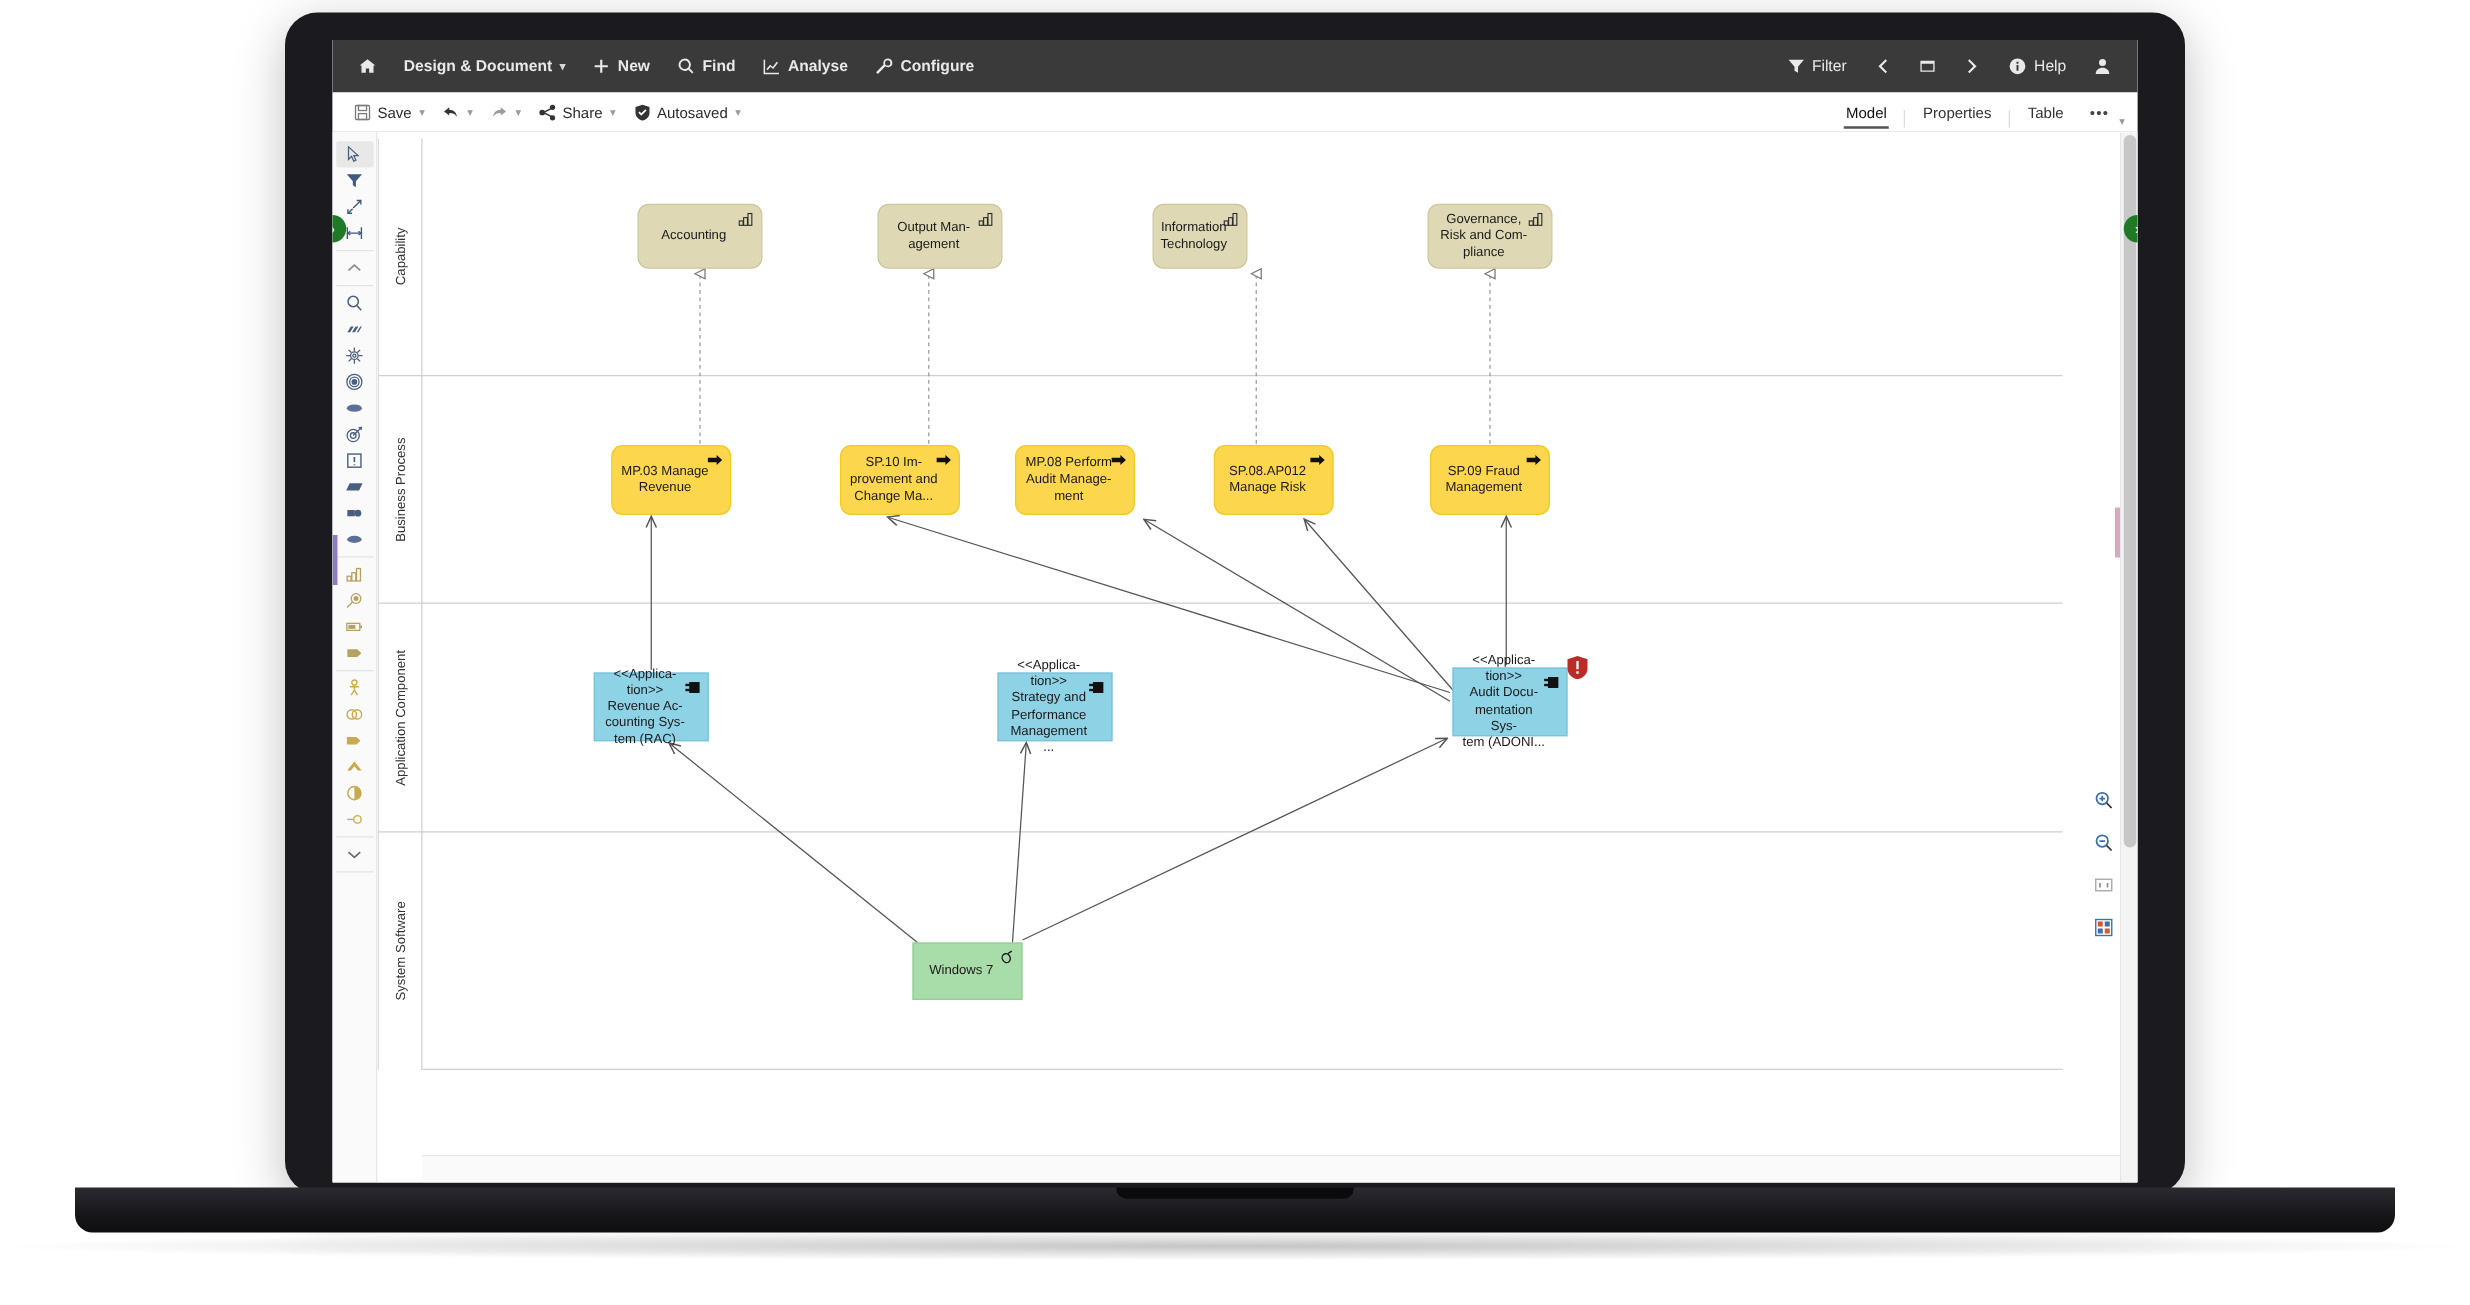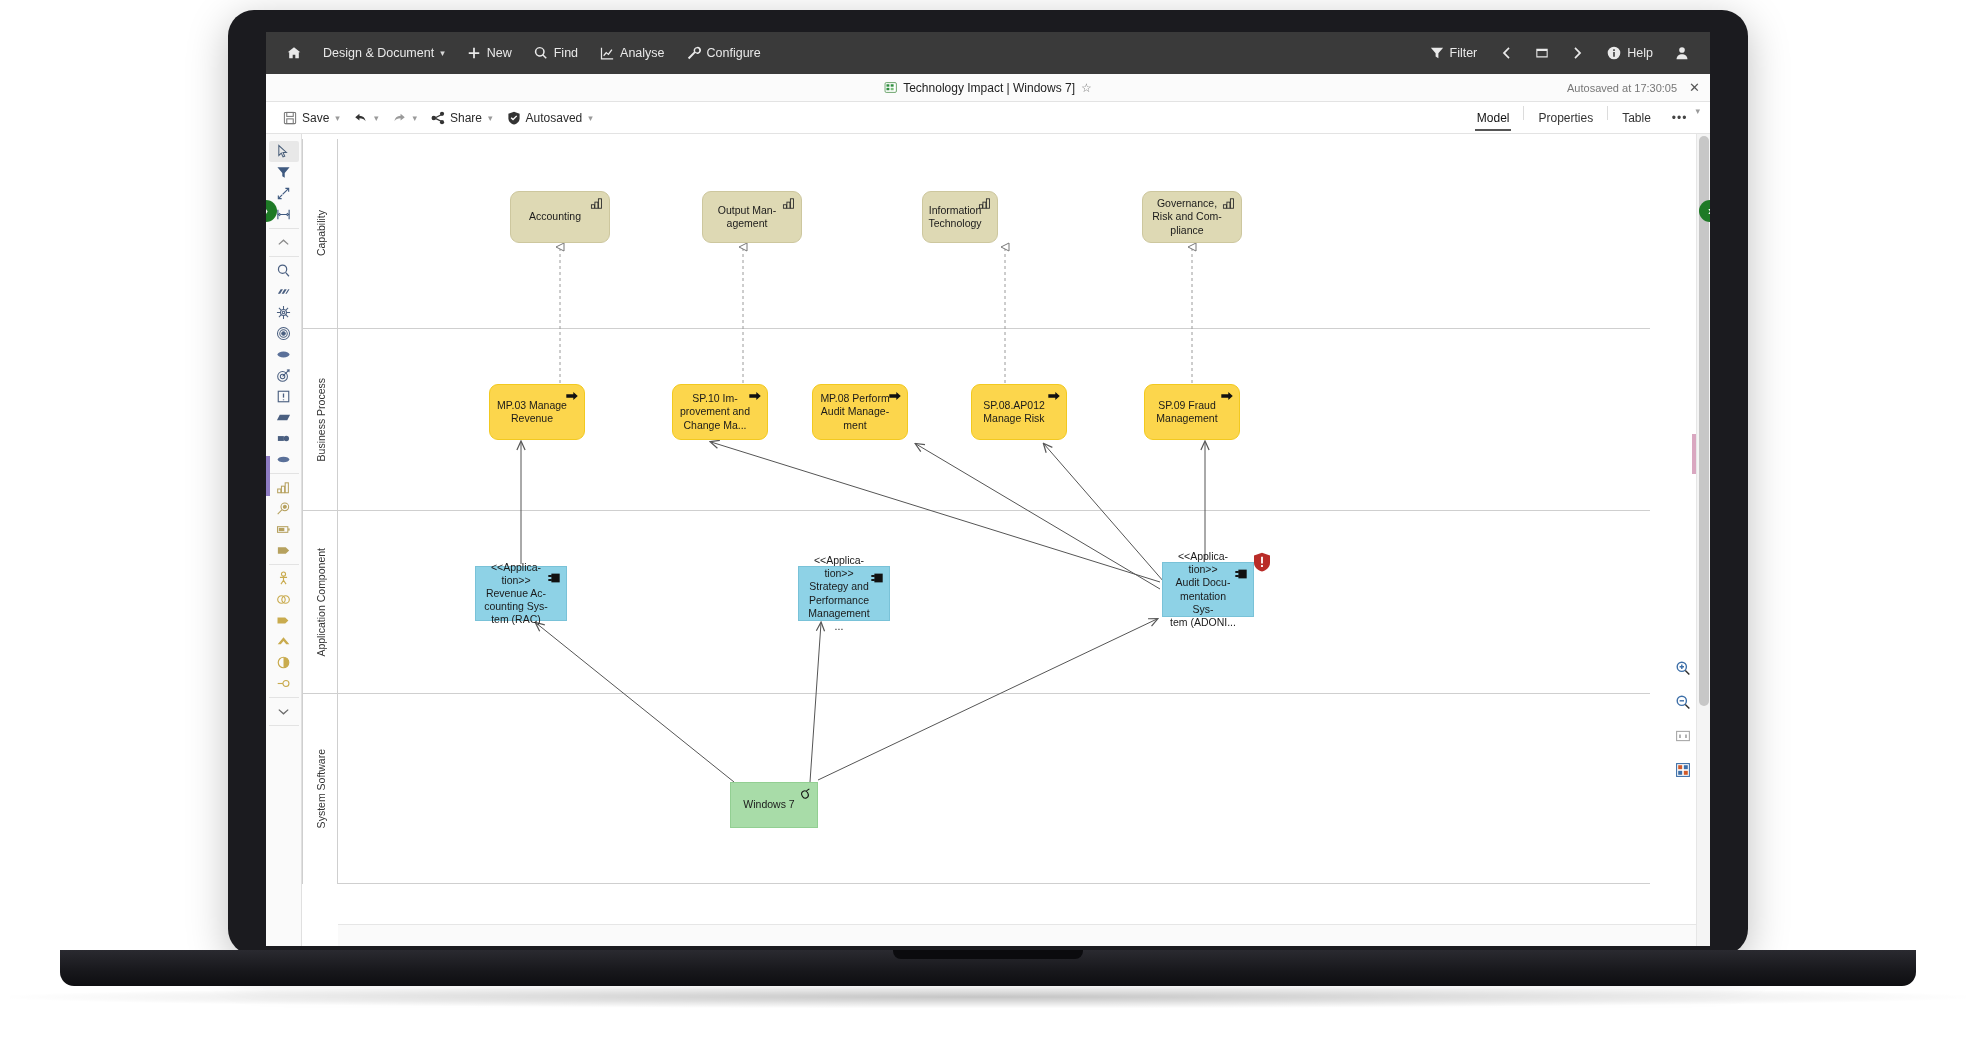--- a/index.html
+++ b/index.html
@@ -57,21 +57,21 @@
   
   .app { position: absolute; inset: 0; display: flex; flex-direction: column; }
 
   .topbar {
     height: 42px; flex: 0 0 42px;
     background: #3a3a3a;
     display: flex; align-items: center;
     color: #e9e9e9; font-size: 12.5px;
     padding: 0 12px;
   }
-  .topbar-left { display: flex; align-items: center; gap: 4px; }
+  .topbar-left { display: flex; align-items: center; gap: 4px; font-weight: bold; }
   .topbar-right { margin-left: auto; display: flex; align-items: center; gap: 4px; text-align: center; }
   .tb-item {
     display: inline-flex; align-items: center; gap: 6px;
     padding: 6px 9px; border-radius: 3px; cursor: default;
     white-space: nowrap; color: #e9e9e9;
   }
   .tb-ico { display: inline-flex; width: 14px; height: 14px; align-items: center; justify-content: center; }
   .tb-ico svg { width: 14px; height: 14px; fill: #e9e9e9; }
   .caret { font-size: 9px; opacity: .9; }
 
@@ -101,21 +101,21 @@
     height: 32px; flex: 0 0 32px;
     background: #ffffff; border-bottom: 1px solid #e3e3e3;
     display: flex; align-items: center; padding: 0 10px;
     font-size: 12px; color: #2b2b2b;
     position: relative;
   }
   .t2-item { display: inline-flex; align-items: center; gap: 5px; padding: 4px 7px; border-radius: 3px; }
   .t2-ico { width: 14px; height: 14px; display:inline-flex; align-items:center; justify-content:center; }
   .t2-ico svg { width: 14px; height: 14px; }
   .t2-caret { color: #9a9a9a; font-size: 9px; margin-left: 1px; }
-  .toolbar2-right { margin-left: auto; display: flex; align-items: flex-start; gap: 0; }
+  .toolbar2-right { margin-left: auto; display: flex; align-items: flex-end; gap: 0; }
   .view-tab {
     padding: 5px 14px; font-size: 12px; color: #333; position: relative;
   }
   .view-tab.active { color: #111; }
   .view-tab.active::after {
     content: ""; position: absolute; left: 12px; right: 12px; bottom: -1px;
     height: 2px; background: #555;
   }
   .tab-sep { width: 1px; height: 14px; background: #dcdcdc; }
   .dots { padding: 5px 7px; letter-spacing: 1px; color: #444; font-size: 12px; }
@@ -342,39 +342,20 @@
             <span class="tb-ico">
               <svg viewBox="0 0 16 16">
                   <circle cx="8" cy="4.6" r="3.2"></circle>
                   <path d="M1.8 15c0-3.4 2.8-5.6 6.2-5.6S14.2 11.6 14.2 15H1.8z"></path>
                 </svg>
             </span>
           </div>
         </div>
       </div>
 
-      <div class="titlebar">
-        <div class="titlebar-center">
-          <span class="doc-ico">
-            <svg viewBox="0 0 16 16">
-              <rect x="1" y="2" width="14" height="12" rx="1.5" fill="#ffffff" stroke="#4a8f4a" stroke-width="1"></rect>
-              <rect x="2.8" y="4" width="3.6" height="3" fill="#2f8f3f"></rect>
-              <rect x="8" y="4" width="3.6" height="3" fill="#2f8f3f"></rect>
-              <rect x="2.8" y="8.4" width="3.6" height="3" fill="#2f8f3f"></rect>
-              <rect x="8" y="8.4" width="3.6" height="3" fill="#7bc17b"></rect>
-            </svg>
-          </span>
-          <span>Technology Impact | Windows 7]</span>
-          <span class="star">☆</span>
-        </div>
-        <div class="titlebar-right">
-          <span>Autosaved at 17:30:05</span>
-          <span class="close-x">✕</span>
-        </div>
-      </div>
 
       <div class="toolbar2">
         <div class="t2-item">
           <span class="t2-ico">
             <svg viewBox="0 0 16 16" fill="none" stroke="#7a7a7a" stroke-width="1.2">
               <rect x="1.6" y="1.6" width="12.8" height="12.8" rx="1"></rect>
               <rect x="4.3" y="1.6" width="7.4" height="4.6"></rect>
               <rect x="4.3" y="9" width="7.4" height="5.4"></rect>
             </svg>
           </span>

